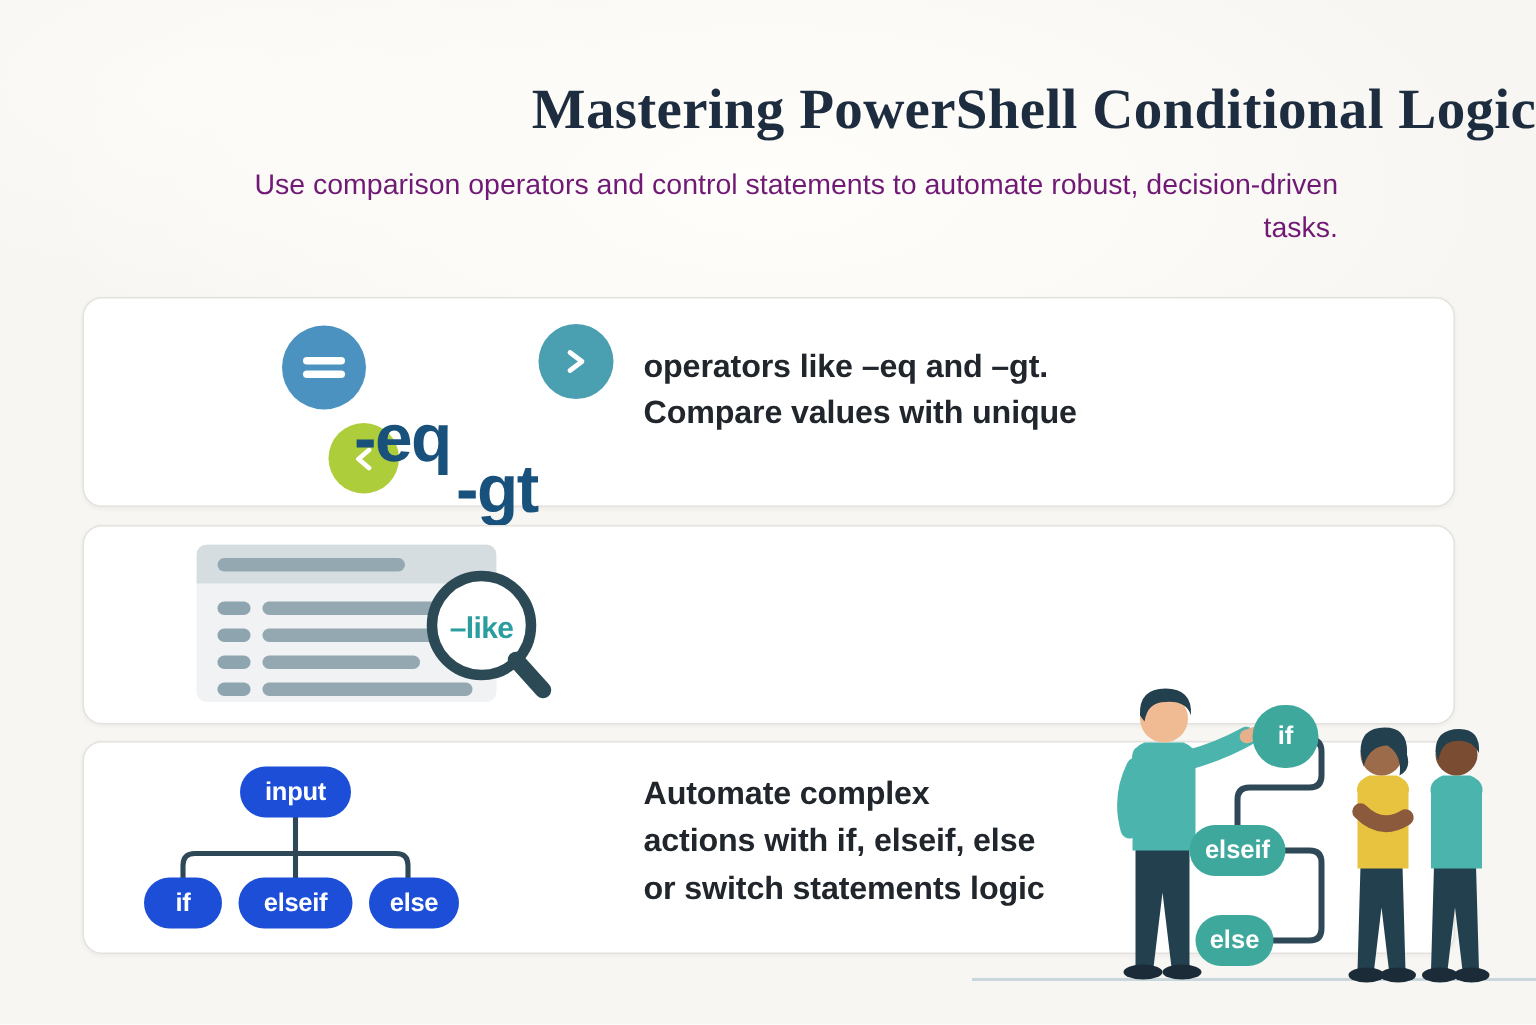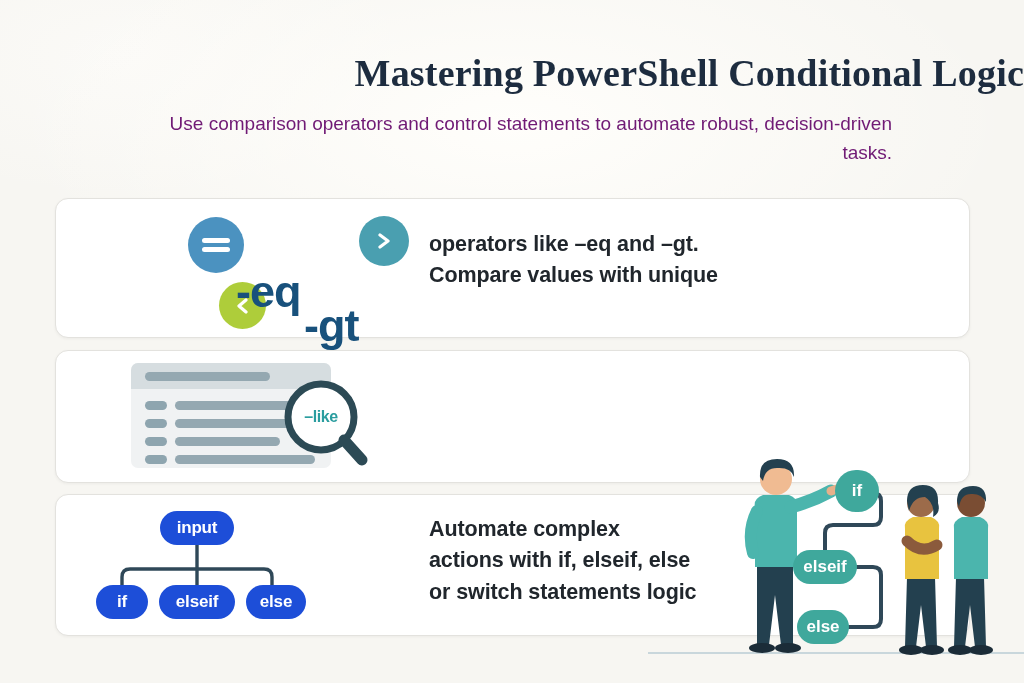--- a/index.html
+++ b/index.html
@@ -171,21 +171,21 @@
     top: 14px;
     width: 100px;
     height: 92px;
   }
   .mag-text {
     position: absolute;
     left: 20px;
     top: 31px;
     width: 60px;
     text-align: center;
-    font-size: 16px;
+    font-size: 20px;
     font-weight: 700;
     color: #2a9d9f;
     letter-spacing: -0.4px;
   }
 
   
   .flow-art {
     position: absolute;
     left: 20px;
     top: 8px;

